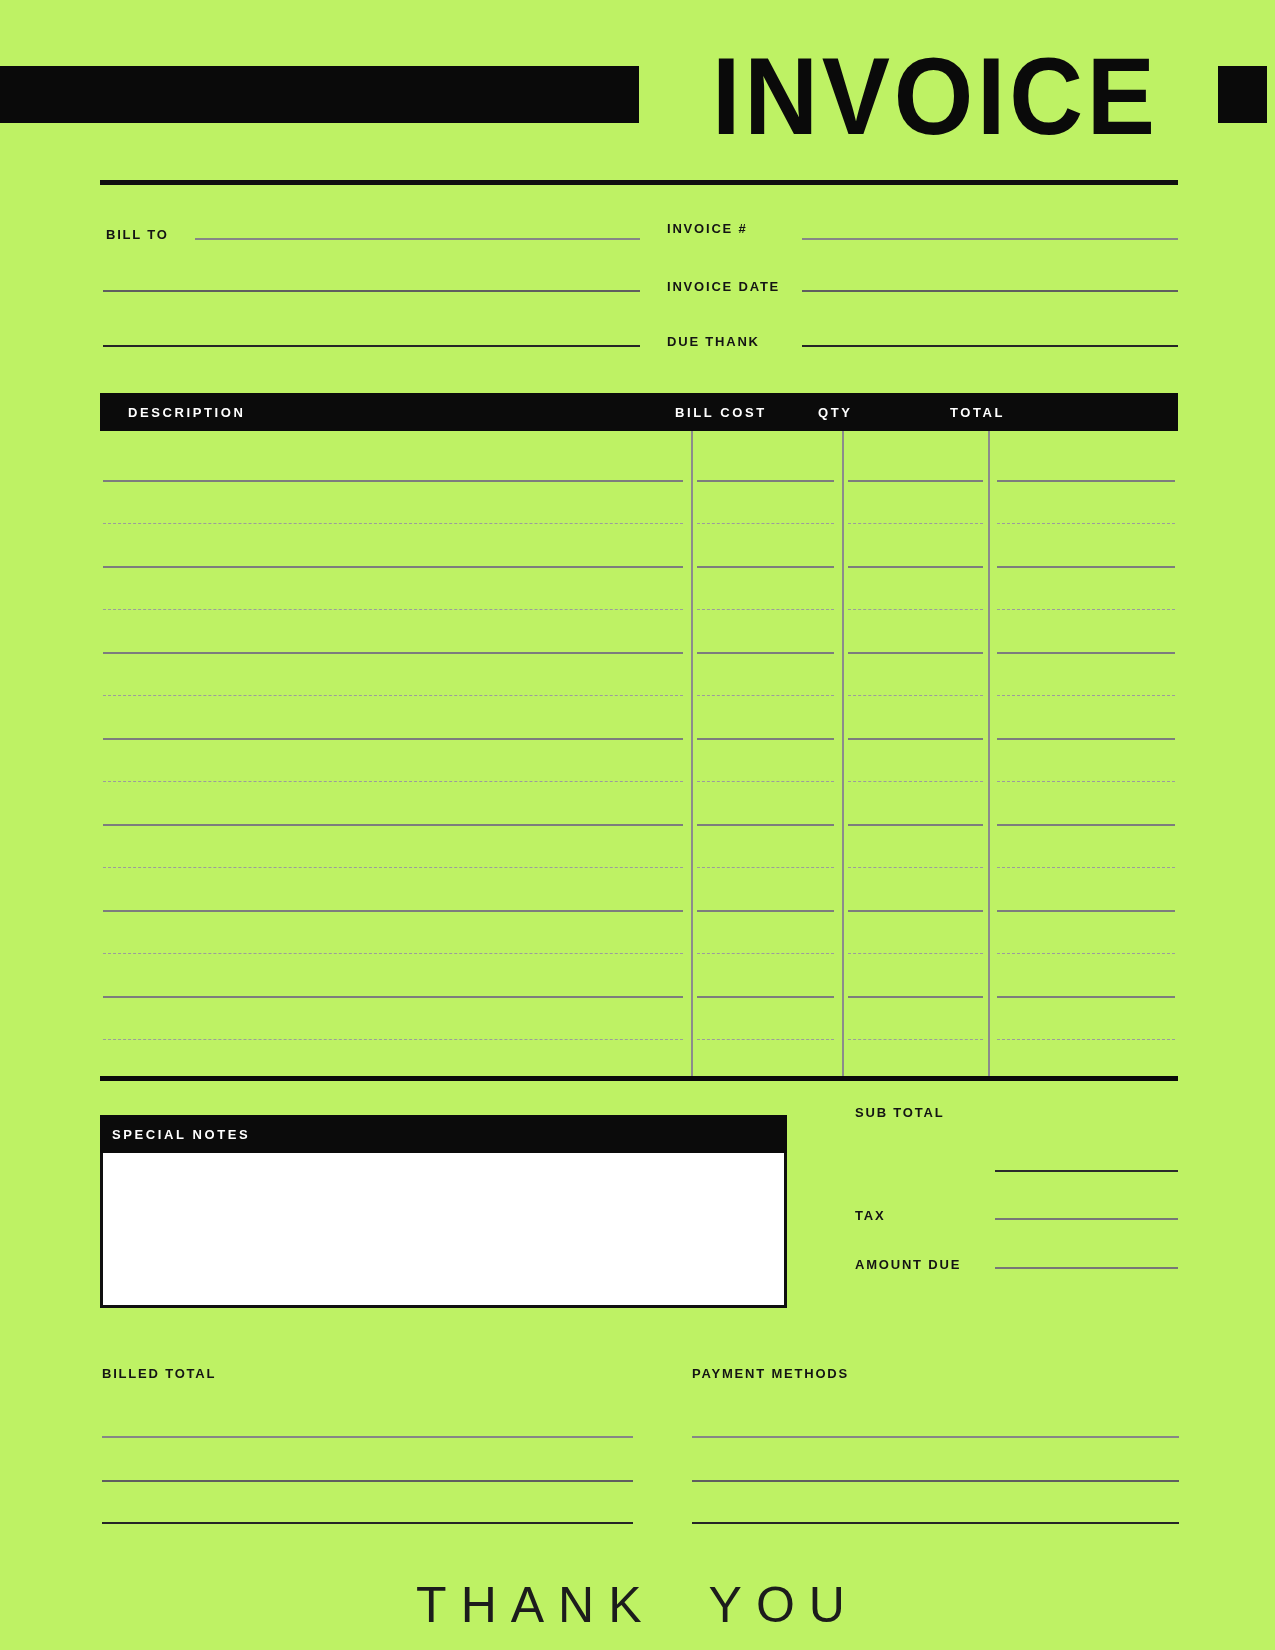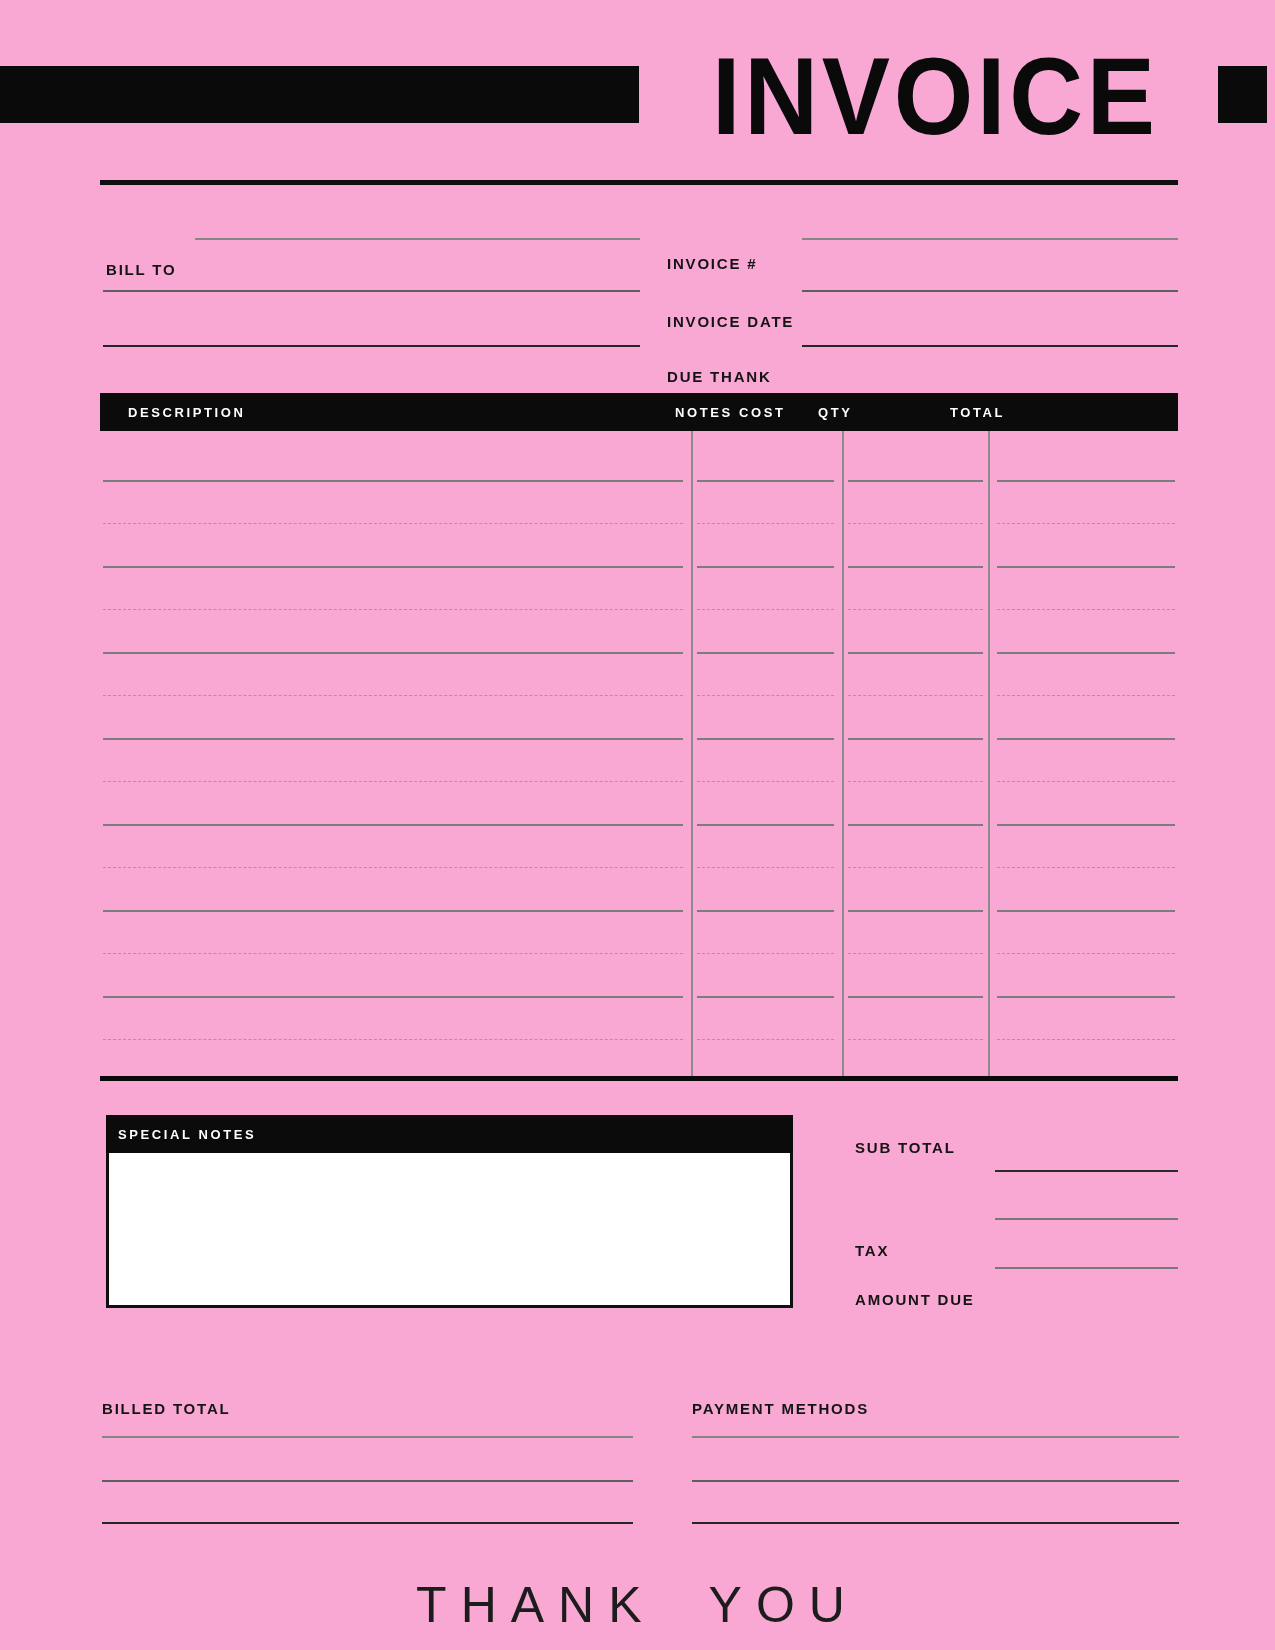--- a/index.html
+++ b/index.html
@@ -1,41 +1,41 @@
 <!DOCTYPE html>
 <html><head>
 <meta charset="utf-8">
 <style>
   html,body{margin:0;padding:0;background:#e8e8e8;}
   .page{
     position:relative;
     width:1275px;height:1650px;
     margin:0 auto;
-    background:#f9a8d4;
+    background:#bef264;
     font-family:"Liberation Sans", sans-serif;
     overflow:hidden;
   }
   
   .topbar-left{position:absolute;left:0;top:66px;width:639px;height:57px;background:#0a0a0a;}
   .topbar-square{position:absolute;left:1218px;top:66px;width:49px;height:57px;background:#0a0a0a;}
   .title-wrap{
     position:absolute;left:712px;top:48px;height:96px;
     display:flex;align-items:center;
   }
   .title{
     font-size:110px;line-height:1;font-weight:900;
     letter-spacing:4px;color:#0a0a0a;white-space:nowrap;
     transform:scaleX(.93);transform-origin:left center;
   }
   .top-rule{position:absolute;left:100px;top:180px;width:1078px;height:5px;background:#101010;}
 
   
   .lbl{
-    position:absolute;font-size:15px;font-weight:bold;
-    letter-spacing:1.8px;color:#141414;white-space:nowrap;margin-top:34px;
+    position:absolute;font-size:13px;font-weight:bold;
+    letter-spacing:1.8px;color:#141414;white-space:nowrap;
   }
   
   .fline{position:absolute;height:0;border-top:2px solid #868686;}
   .fline.shade2{border-top-color:#5f5f5f;}
   .fline.shade3{border-top-color:#262626;}
 
   
   .table{position:absolute;left:100px;top:393px;width:1078px;height:688px;}
   .table-head{
     position:absolute;left:0;top:0;width:1078px;height:38px;background:#0b0b0b;
@@ -55,21 +55,21 @@
   .row-line{position:absolute;left:0;width:1078px;height:0;}
   .row-line .seg{position:absolute;height:0;border-top:2px solid #7d7d7d;}
   .row-line.dashed .seg{border-top:1px dashed #9c9c9c;}
   .seg-desc{left:3px;width:580px;}
   .seg-unit{left:597px;width:137px;}
   .seg-qty{left:748px;width:135px;}
   .seg-total{left:897px;width:178px;}
   .table-bottom{position:absolute;left:0;top:683px;width:1078px;height:5px;background:#0a0a0a;}
 
   
-  .notes{position:absolute;left:100px;top:1115px;width:687px;margin-left:6px;}
+  .notes{position:absolute;left:100px;top:1115px;width:687px;}
   .notes-head{
     height:38px;background:#0b0b0b;display:flex;align-items:center;
     color:#fff;font-size:13px;font-weight:bold;letter-spacing:2.6px;padding-left:12px;box-sizing:border-box;
   }
   .notes-box{height:155px;border:3px solid #101010;border-top:none;box-sizing:border-box;background:#fff;}
 
   
   .tline{position:absolute;height:0;border-top:2px solid #777777;}
   .tline.first{border-top-color:#2b2b2b;}
 
@@ -100,21 +100,21 @@
   <div class="lbl" style="left:667px;top:221px">INVOICE #</div>
   <div class="fline" style="left:802px;top:238px;width:376px"></div>
   <div class="lbl" style="left:667px;top:279px">INVOICE DATE</div>
   <div class="fline shade2" style="left:802px;top:290px;width:376px"></div>
   <div class="lbl" style="left:667px;top:334px">DUE THANK</div>
   <div class="fline shade3" style="left:802px;top:345px;width:376px"></div>
 
   <div class="table">
     <div class="table-head">
       <div class="th th-desc">DESCRIPTION</div>
-      <div class="th th-unit">NOTES COST</div>
+      <div class="th th-unit">BILL COST</div>
       <div class="th th-qty">QTY</div>
       <div class="th th-total">TOTAL</div>
     </div>
     <div class="vline vline-1"></div>
     <div class="vline vline-2"></div>
     <div class="vline vline-3"></div>
     <div>
         <div class="row-line solid" style="top: 87px;">
           <div class="seg seg-desc"></div>
           <div class="seg seg-unit"></div>

